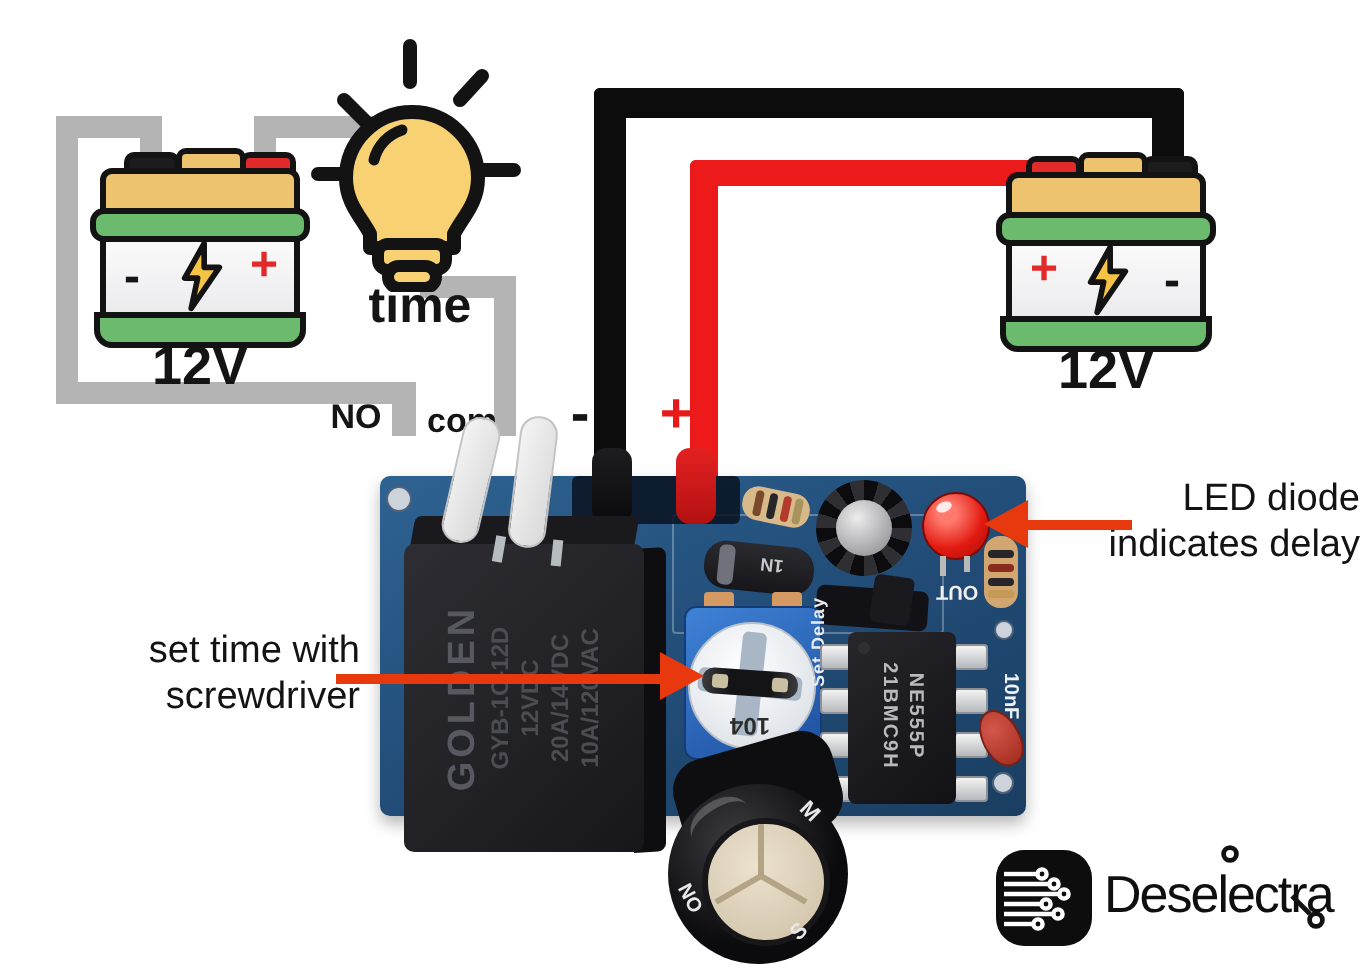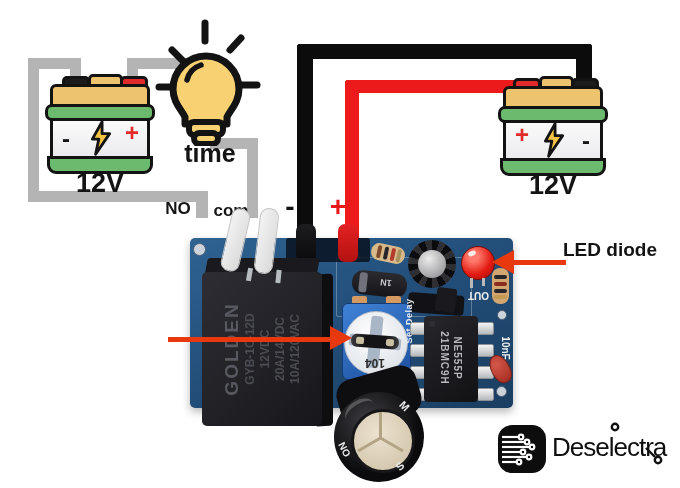--- a/index.html
+++ b/index.html
@@ -13,21 +13,21 @@
   .rwire{position:absolute;background:#ec1a1a;border-radius:3px;}
   
   .bat-cap{position:absolute;border:3px solid #131313;border-radius:5px;}
   .bat-band{position:absolute;border:3px solid #131313;box-sizing:border-box;}
   
   .board{position:absolute;left:190px;top:238px;width:323px;height:170px;border-radius:5px;
          background:linear-gradient(155deg,#2f6392 0%,#234f7b 45%,#1a3e61 100%);
          box-shadow:0 4px 8px rgba(0,0,0,.28);}
   .pad{position:absolute;border-radius:50%;background:#ccd3da;border:1px solid #50617a;}
   .rot{position:absolute;white-space:nowrap;}
-  .annot{position:absolute;color:#131313;font-weight:700;font-size:19px;line-height:23px;text-align:center;}
+  .annot{position:absolute;color:#131313;font-weight:400;font-size:19px;line-height:23px;text-align:right;}
   .arrowline{position:absolute;background:#e8390e;height:5px;}
   .ah-right{position:absolute;width:0;height:0;border-top:12px solid transparent;
             border-bottom:12px solid transparent;border-left:22px solid #e8390e;}
   .ah-left{position:absolute;width:0;height:0;border-top:12px solid transparent;
            border-bottom:12px solid transparent;border-right:22px solid #e8390e;}
   .pin{position:absolute;width:15px;height:11px;border-radius:2px;border:1px solid #8d9196;
        background:linear-gradient(#f4f4f4,#b5b8bc);}
   .stripe{position:absolute;top:2px;bottom:2px;width:4px;border-radius:2px;}
 </style>
 </head>
@@ -211,25 +211,30 @@
     <div class="abs" style="left:344px;top:400px;width:32px;height:18px;border-top:4px solid rgba(255,255,255,.22);border-radius:50%;transform:rotate(-32deg);"></div>
     <div class="abs" style="left:351px;top:409px;width:58px;height:58px;border-radius:50%;border:3px solid #17171a;background:radial-gradient(circle at 42% 36%,#ece2cf,#cdbfa4);"></div>
     <div class="abs" style="left:379px;top:412px;width:3px;height:26px;background:#b3a486;transform-origin:50% 100%;transform:rotate(0deg);"></div>
     <div class="abs" style="left:379px;top:412px;width:3px;height:26px;background:#b3a486;transform-origin:50% 100%;transform:rotate(120deg);"></div>
     <div class="abs" style="left:379px;top:412px;width:3px;height:26px;background:#b3a486;transform-origin:50% 100%;transform:rotate(240deg);"></div>
     <div class="rot" style="left:400px;top:400px;color:#e9e9e9;font-size:11px;font-weight:700;transform:rotate(45deg);">M</div>
     <div class="rot" style="left:396px;top:460px;color:#e9e9e9;font-size:11px;font-weight:700;transform:rotate(-45deg);">S</div>
     <div class="rot" style="left:337px;top:444px;color:#e9e9e9;font-size:10px;font-weight:700;transform:rotate(62deg);">NO</div>
   </div>
 
+  <div class="annot" style="left:20px;top:314px;width:160px;">
+    <div>set time with</div>
+    <div>screwdriver</div>
+  </div>
   <div class="arrowline" style="left:168px;top:337px;width:166px;"></div>
   <div class="ah-right" style="left:330px;top:326px;"></div>
 
   <div class="annot" style="left:540px;top:238px;width:140px;">
     <div>LED diode</div>
+    <div>indicates delay</div>
   </div>
   <div class="arrowline" style="left:512px;top:260px;width:54px;"></div>
   <div class="ah-left" style="left:492px;top:250px;"></div>
 
   <div>
     <svg class="abs" style="left:497px;top:424px;" width="50" height="50" viewBox="0 0 50 50">
       <rect x="1" y="1" width="48" height="48" rx="14" fill="#0d0d0d"></rect>
       <g stroke="#ffffff" stroke-width="2.2" fill="none">
         <line x1="5" y1="13" x2="21" y2="13"></line>
           <circle cx="24" cy="13" r="2.3"></circle>

